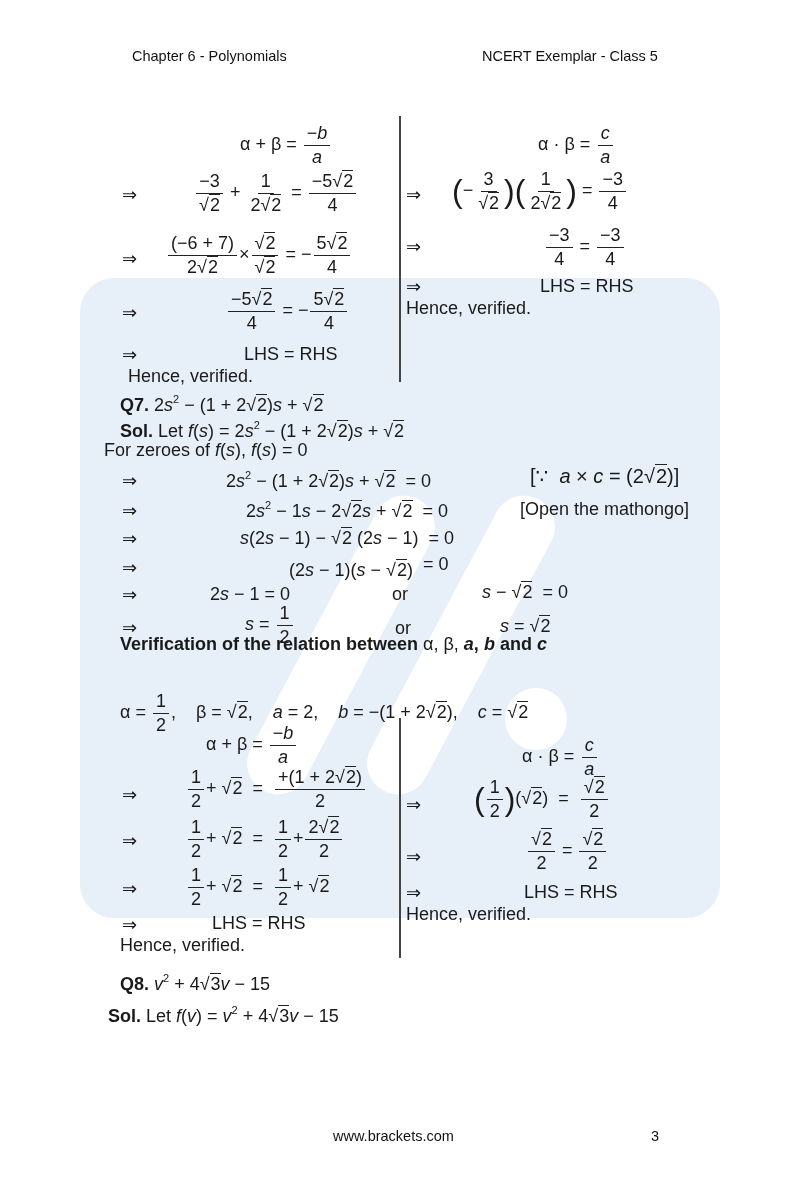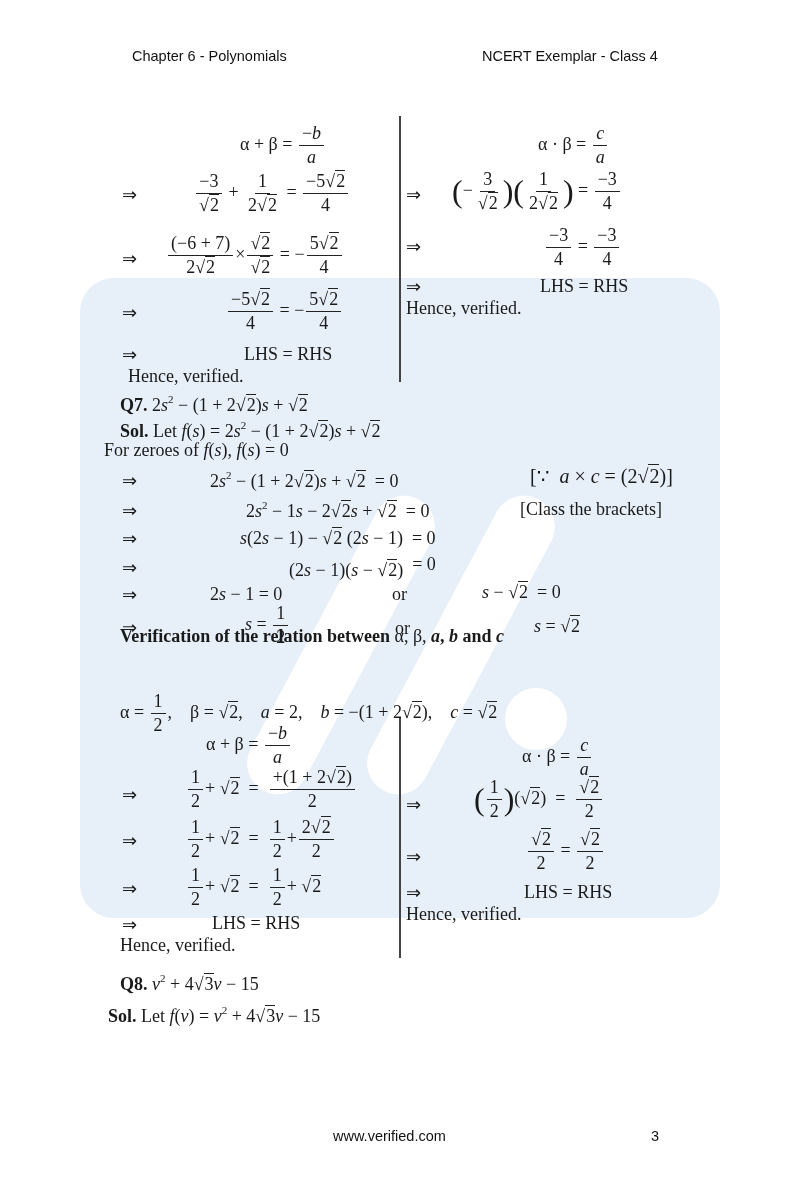--- a/index.html
+++ b/index.html
@@ -4,36 +4,36 @@
 <style>
   html,body{margin:0;padding:0;background:#ffffff;}
   body{width:800px;height:1194px;position:relative;overflow:hidden;
        font-family:"DejaVu Serif","Liberation Serif",serif;color:#1a1a1a;}
   .hdr{position:absolute;top:48px;font-family:"Liberation Sans",sans-serif;font-size:14.5px;color:#111;}
   .ftr{position:absolute;top:1128px;font-family:"Liberation Sans",sans-serif;font-size:14.5px;color:#111;}
   .wm-box{position:absolute;left:80px;top:278px;width:640px;height:640px;border-radius:34px;background:#e7eff9;}
   .wm-slash{position:absolute;width:62px;height:330px;background:#ffffff;border-radius:31px;transform:rotate(28deg);}
   .wm-dot{position:absolute;width:62px;height:62px;border-radius:50%;background:#ffffff;}
   .vline{position:absolute;width:2px;background:#444;}
-  .t{position:absolute;font-family:Liberation Serif, serif;font-size:18px;white-space:nowrap;line-height:1;}
-  .b{font-weight:bold;}
+  .t{position:absolute;font-family:Liberation Sans, sans-serif;font-size:18px;white-space:nowrap;line-height:1;}
+  .b{font-weight:bold;margin-top:8px;}
   i,.it{font-style:italic;}
   .fr{display:inline-flex;flex-direction:column;align-items:center;vertical-align:middle;margin:0 2px;}
   .fr .n{border-bottom:1px solid #222;padding:0 3px 2px;line-height:1.05;}
   .fr .d{padding:2px 3px 0;line-height:1.05;}
   .sq{border-top:1px solid #222;padding-left:1px;}
   .arrow{position:absolute;font-size:18px;font-family:"DejaVu Sans",sans-serif;line-height:1;}
   sup{font-size:11px;vertical-align:8px;}
   .big{font-size:32px;vertical-align:middle;font-weight:200;}
 </style>
 </head>
 <body>
 
 <div class="hdr" style="left:132px">Chapter 6 - Polynomials</div>
-<div class="hdr" style="left:482px">NCERT Exemplar - Class 4</div>
+<div class="hdr" style="left:482px">NCERT Exemplar - Class 5</div>
 
 <div class="wm-box"></div>
 <div class="wm-slash" style="left:310px;top:480px"></div>
 <div class="wm-slash" style="left:430px;top:480px"></div>
 <div class="wm-dot" style="left:505px;top:688px"></div>
 
 <div class="vline" style="left:399px;top:116px;height:266px"></div>
 <div class="vline" style="left:399px;top:718px;height:240px"></div>
 
 <div>
@@ -127,45 +127,45 @@
     <span> 2<i>s</i><sup>2</sup> − (1 + 2√<span class="sq">2</span>)<i>s</i> + √<span class="sq">2</span></span>
   </div>
   <div class="t" style="left:120px;top:420px">
     <span class="b">Sol.</span>
     <span>Let</span>
     <span> <i>f</i>(<i>s</i>) = 2<i>s</i><sup>2</sup> − (1 + 2√<span class="sq">2</span>)<i>s</i> + √<span class="sq">2</span></span>
   </div>
   <div class="t" style="left:104px;top:441px">For zeroes of <i>f</i>(<i>s</i>), <i>f</i>(<i>s</i>) = 0</div>
 
   <div class="arrow" style="left:122px;top:472px">⇒</div>
-  <div class="t" style="left:210px;top:470px">2<i>s</i><sup>2</sup> − (1 + 2√<span class="sq">2</span>)<i>s</i> + √<span class="sq">2</span> &nbsp;= 0</div>
+  <div class="t" style="left:226px;top:470px">2<i>s</i><sup>2</sup> − (1 + 2√<span class="sq">2</span>)<i>s</i> + √<span class="sq">2</span> &nbsp;= 0</div>
   <div class="t" style="left:530px;top:466px;font-size:20px">[∵ &nbsp;<i>a</i> × <i>c</i> = (2√<span class="sq">2</span>)]</div>
 
   <div class="arrow" style="left:122px;top:502px">⇒</div>
   <div class="t" style="left:246px;top:500px">2<i>s</i><sup>2</sup> − 1<i>s</i> − 2√<span class="sq">2</span><i>s</i> + √<span class="sq">2</span> &nbsp;= 0</div>
-  <div class="t" style="left:520px;top:500px">[Class the brackets]</div>
+  <div class="t" style="left:520px;top:500px">[Open the mathongo]</div>
 
   <div class="arrow" style="left:122px;top:530px">⇒</div>
   <div class="t" style="left:240px;top:529px"><i>s</i>(2<i>s</i> − 1) − √<span class="sq">2</span> (2<i>s</i> − 1) &nbsp;= 0</div>
 
   <div class="arrow" style="left:122px;top:559px">⇒</div>
   <div class="t" style="left:289px;top:561px">(2<i>s</i> − 1)(<i>s</i> − √<span class="sq">2</span>) &nbsp;<span style="position:relative;top:-6px">= 0</span></div>
 
   <div class="arrow" style="left:122px;top:586px">⇒</div>
   <div class="t" style="left:210px;top:585px">2<i>s</i> − 1 = 0</div>
   <div class="t" style="left:392px;top:585px">or</div>
   <div class="t" style="left:482px;top:583px"><i>s</i> − √<span class="sq">2</span> &nbsp;= 0</div>
 
   <div class="arrow" style="left:122px;top:619px">⇒</div>
   <div class="t" style="left:245px;top:604px"><i>s</i> = <span class="fr">
         <span class="n">1</span>
         <span class="d">2</span>
       </span></div>
   <div class="t" style="left:395px;top:619px">or</div>
-  <div class="t" style="left:534px;top:617px"><i>s</i> = √<span class="sq">2</span></div>
+  <div class="t" style="left:500px;top:617px"><i>s</i> = √<span class="sq">2</span></div>
 
   <div class="t b" style="left:120px;top:627px">Verification of the relation between <span style="font-weight:normal">α, β,</span> <i>a</i>, <i>b</i> and <i>c</i></div>
   <div class="t" style="left:120px;top:692px">
     α = <span class="fr">
         <span class="n">1</span>
         <span class="d">2</span>
       </span>, &nbsp;&nbsp; β = √<span class="sq">2</span>, &nbsp;&nbsp; <i>a</i> = 2, &nbsp;&nbsp; <i>b</i> = −(1 + 2√<span class="sq">2</span>), &nbsp;&nbsp; <i>c</i> = √<span class="sq">2</span>
   </div>
 </div>
 
@@ -251,14 +251,14 @@
     <span class="b">Q8.</span>
     <span> <i>v</i><sup>2</sup> + 4√<span class="sq">3</span><i>v</i> − 15</span>
   </div>
   <div class="t" style="left:108px;top:1005px">
     <span class="b">Sol.</span>
     <span>Let</span>
     <span> <i>f</i>(<i>v</i>) = <i>v</i><sup>2</sup> + 4√<span class="sq">3</span><i>v</i> − 15</span>
   </div>
 </div>
 
-<div class="ftr" style="left:333px">www.verified.com</div>
+<div class="ftr" style="left:333px">www.brackets.com</div>
 <div class="ftr" style="left:651px">3</div>
 
 </body></html>

